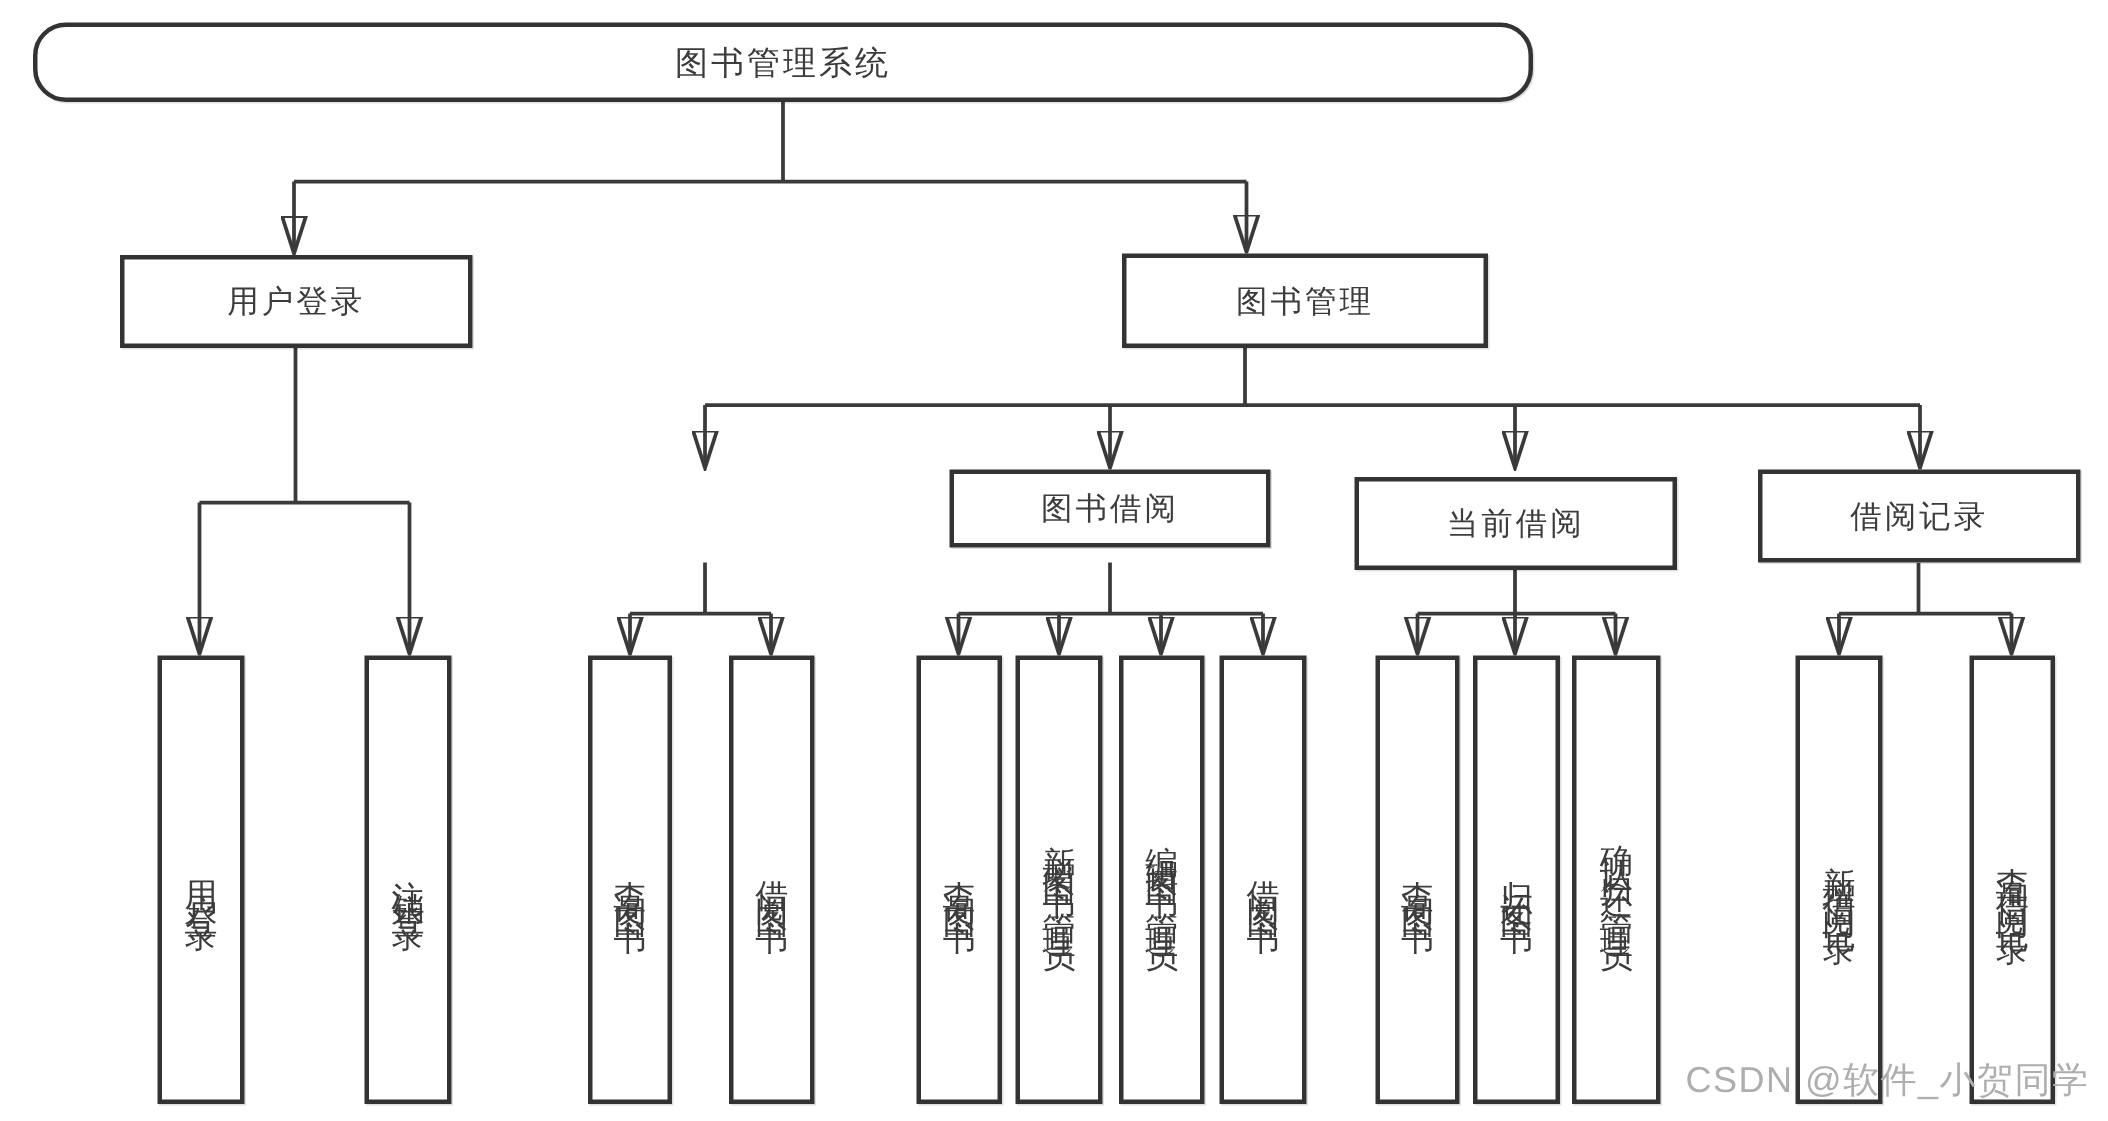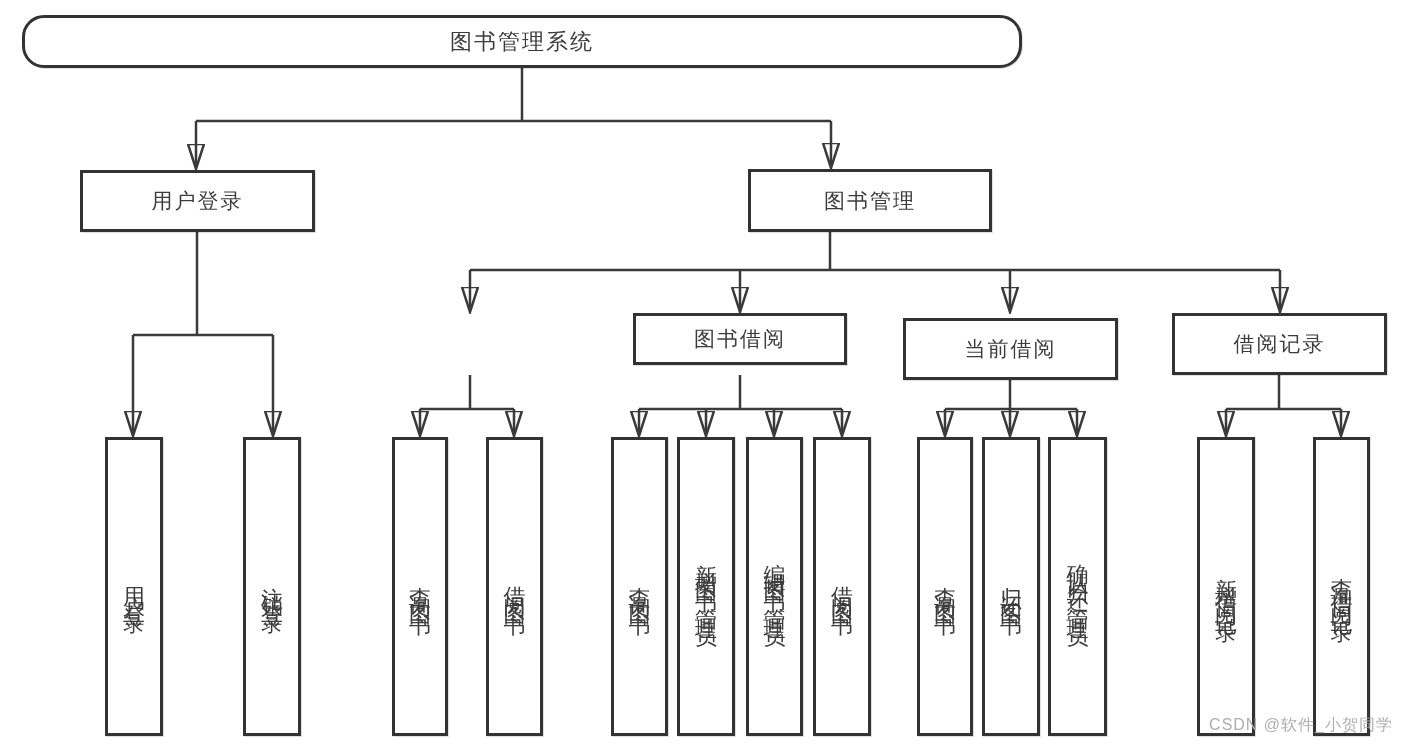--- a/index.html
+++ b/index.html
@@ -48,21 +48,21 @@
     text-orientation:mixed;
     font-size:22px;
     letter-spacing:9px;
     line-height:1;
     color:var(--text);
   }
   .watermark{
     position:absolute;
     right:12px;
     bottom:11px;
-    font-size:16px;
+    font-size:24px;
     color:var(--watermark);
     letter-spacing:1px;
     white-space:nowrap;
     pointer-events:none;
   }
 </style>
 </head>
 <body>
 
 <div class="canvas">

